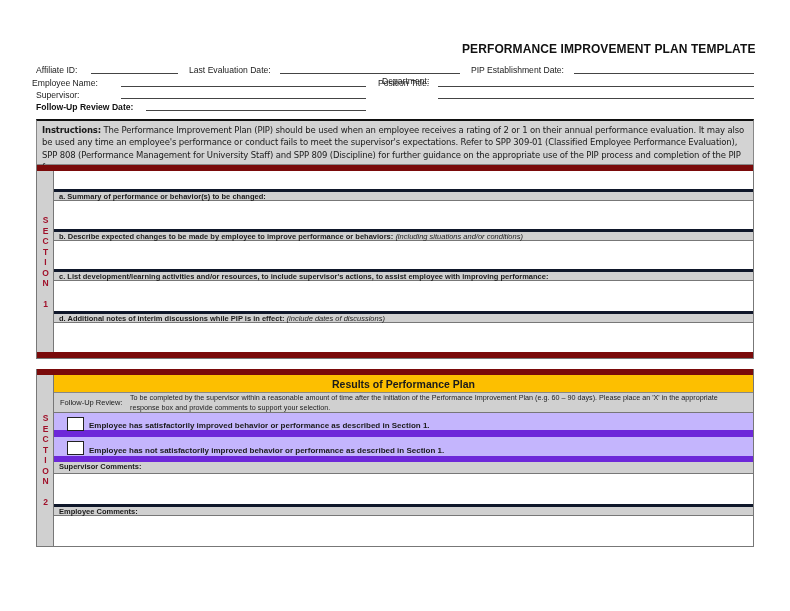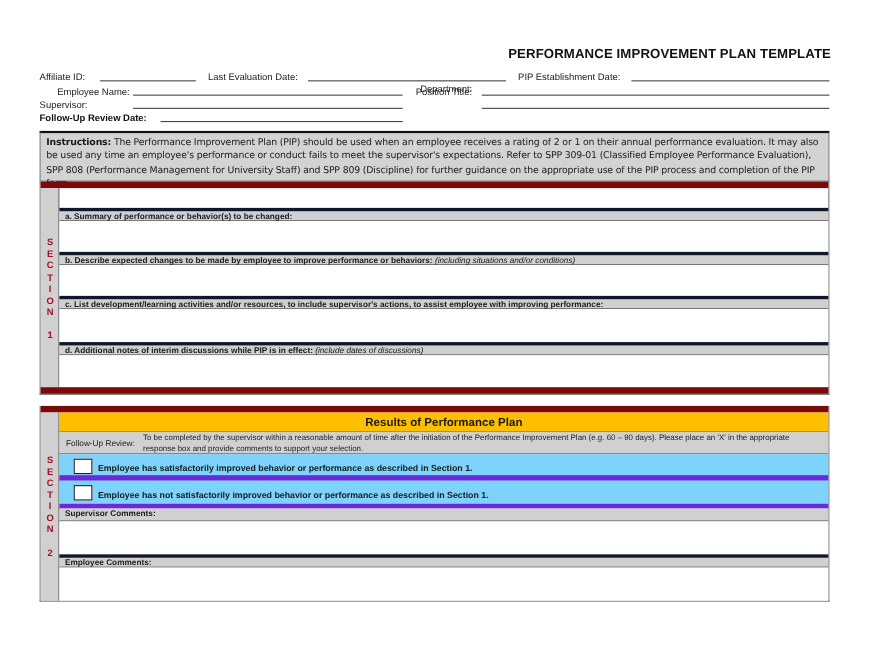--- a/index.html
+++ b/index.html
@@ -43,22 +43,22 @@
   }
   .gray-row {
     position: absolute; left: 17px; right: 0; background: #d0d0d0;
     border-top: 3px solid #0f172a; border-bottom: 1px solid #777;
     font-size: 7.5px; font-weight: bold; padding-left: 5px; color: #1a1a1a;
   }
   .gray-row i { font-weight: normal; font-style: italic; }
   .white-area { position: absolute; left: 17px; right: 0; background: #ffffff; }
 
   .check-row {
-    position: absolute; left: 17px; right: 0; background: #7dd3fc;
-    border-bottom: 5px solid #6d28d9; font-size: 8px; font-weight: bold; color: #1a1a1a;
+    position: absolute; left: 17px; right: 0; background: #c4b5fd;
+    border-bottom: 7px solid #6d28d9; font-size: 8px; font-weight: bold; color: #1a1a1a;
   }
   .checkbox {
     position: absolute; left: 13px; width: 17px; height: 14px;
     border: 1.5px solid #222; background: #fff;
   }
   .check-label { position: absolute; left: 35px; }
 
   .followup-label { position: absolute; left: 6px; font-weight: normal; font-size: 7.5px; }
   .followup-text { position: absolute; left: 76px; right: 8px; font-size: 7.2px; line-height: 9.5px; color: #222; }
 </style>
@@ -69,21 +69,21 @@
 
 <span class="field-label" style="left:36px; top:65px;">Affiliate ID:</span>
 <div class="field-line" style="left:91px; top:73px; width:87px;"></div>
 
 <span class="field-label" style="left:189px; top:65px;">Last Evaluation Date:</span>
 <div class="field-line" style="left:280px; top:73px; width:180px;"></div>
 
 <span class="field-label" style="left:471px; top:65px;">PIP Establishment Date:</span>
 <div class="field-line" style="left:574px; top:73px; width:180px;"></div>
 
-<span class="field-label" style="left:52px; top:78px;">Employee Name:</span>
+<span class="field-label" style="left:32px; top:78px;">Employee Name:</span>
 <div class="field-line" style="left:121px; top:86px; width:245px;"></div>
 
 <span class="field-label" style="left:378px; top:78px;">Position Title:</span>
 <div class="field-line" style="left:438px; top:86px; width:316px;"></div>
 
 <span class="field-label" style="left:36px; top:90px;">Supervisor:</span>
 <div class="field-line" style="left:121px; top:98px; width:245px;"></div>
 
 <span class="field-label" style="left:382px; top:76px;">Department:</span>
 <div class="field-line" style="left:438px; top:98px; width:316px;"></div>

